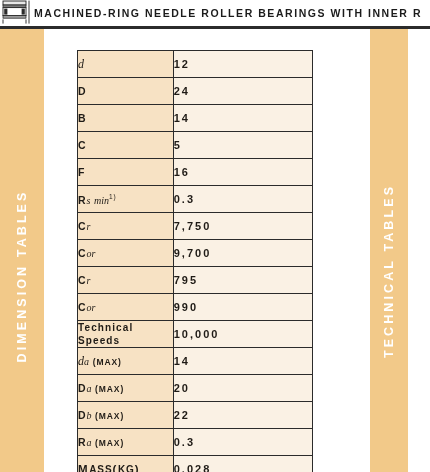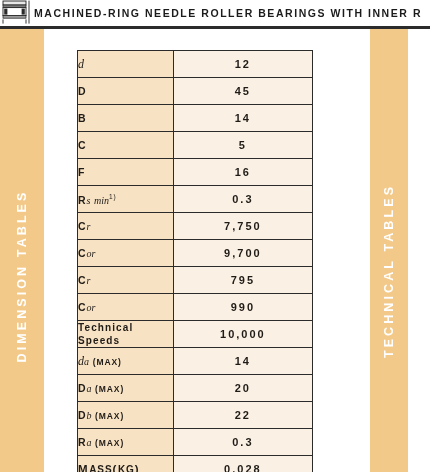--- a/index.html
+++ b/index.html
@@ -97,21 +97,20 @@
     padding-left: 9px;
     font-size: 10.5px;
     font-weight: bold;
     color: #1f1b16;
     letter-spacing: 0.8px;
     text-align: left;
   }
   td.val {
     width: 140px;
     background: #faf1e4;
-    text-align: center;
     font-size: 11px;
     font-weight: bold;
     color: #1f1b16;
     letter-spacing: 2px;
   }
   tr.tall td { height: 39px; }
 
   .lbl .it  { font-family: "Liberation Serif", serif; font-style: italic; font-weight: normal; font-size: 12px; letter-spacing: 0; }
   .lbl .sub { font-family: "Liberation Serif", serif; font-style: italic; font-weight: normal; font-size: 10px; letter-spacing: 0; }
   .lbl .sc  { font-size: 8.5px; font-weight: bold; letter-spacing: 0.9px; margin-top: 39px; }
@@ -149,21 +148,21 @@
   </div>
 
   <table id="spec-table">
     <tbody id="spec-table-body">
         <tr>
           <td class="lbl"><span class="it">d</span></td>
           <td class="val">12</td>
         </tr>
         <tr>
           <td class="lbl">D</td>
-          <td class="val">45</td>
+          <td class="val">24</td>
         </tr>
         <tr>
           <td class="lbl">B</td>
           <td class="val">14</td>
         </tr>
         <tr>
           <td class="lbl">C</td>
           <td class="val">5</td>
         </tr>
         <tr>

